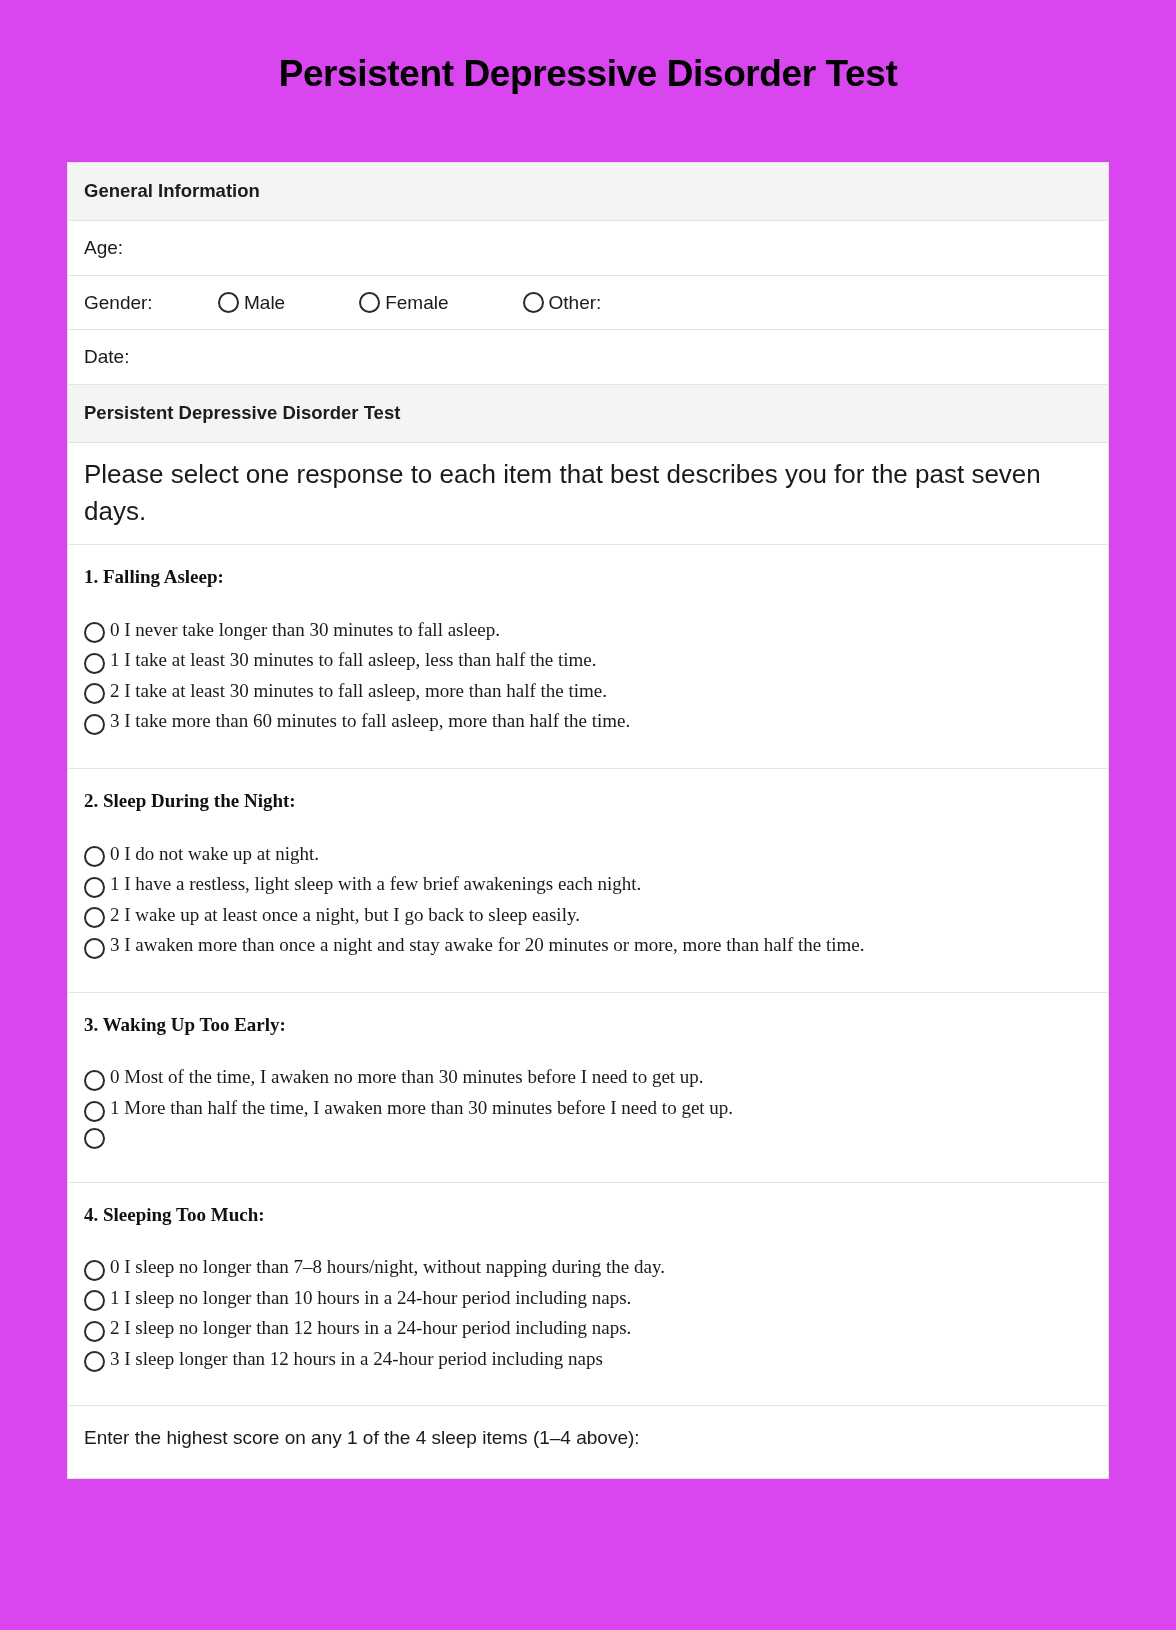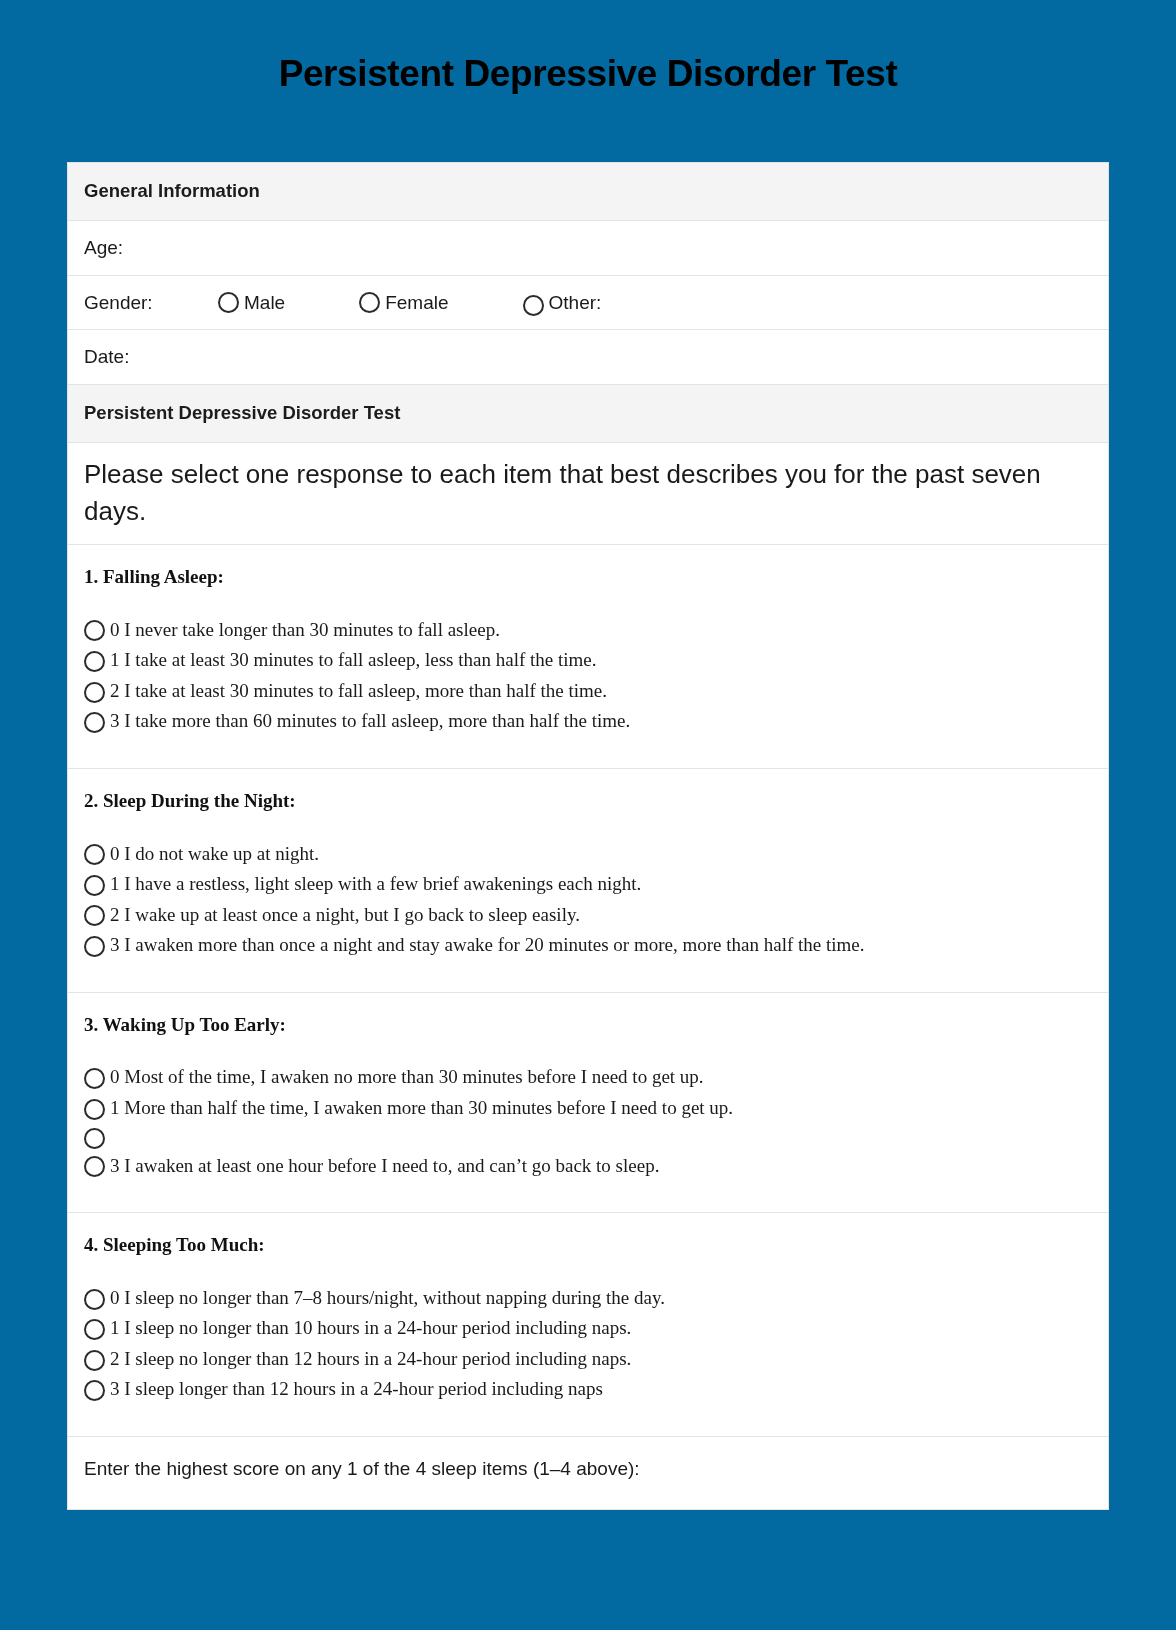--- a/index.html
+++ b/index.html
@@ -13,21 +13,21 @@
     height: 1630px;
     font-family: "Liberation Sans", sans-serif;
     color: #1a1a1a;
     -webkit-font-smoothing: antialiased;
   }
 
   .page {
     position: relative;
     width: 1176px;
     min-height: 1630px;
-    background: #0369a1;
+    background: #d946ef;
   }
 
   .doc-title {
     text-align: center;
     font-size: 37px;
     font-weight: bold;
     letter-spacing: -0.4px;
     color: #000;
     margin: 0;
     padding: 52px 0 0 0;
@@ -70,21 +70,21 @@
     font-size: 19px;
   }
   .gender-label {
     min-width: 134px;
   }
   .gender-opt {
     display: flex;
     align-items: center;
     margin-right: 74px;
   }
-  .gender-opt:last-child { margin-right: 8px; align-items: flex-end; }
+  .gender-opt:last-child { margin-right: 8px; }
   .gender-opt .opt-text { margin-left: 5px; }
 
   
   .radio {
     display: inline-block;
     width: 21px;
     height: 21px;
     min-width: 21px;
     border: 2px solid #2b2b2b;
     border-radius: 50%;
@@ -101,21 +101,21 @@
   .question-title {
     font-weight: bold;
     font-size: 19px;
     color: #111;
     margin: 0 0 26px 0;
     line-height: 1.3;
   }
   .options { }
   .option {
     display: flex;
-    align-items: center;
+    align-items: flex-end;
     margin-bottom: 3px;
     font-size: 19px;
     line-height: 1.45;
   }
   .option .radio {
     margin-top: 3px;
   }
   .option .opt-body {
     margin-left: 5px;
     padding-left: 0;
@@ -232,24 +232,20 @@
           <span class="radio"></span>
           <span class="opt-body">0 Most of the time, I awaken no more than 30 minutes before I need to get up.</span>
         </label>
         <label class="option">
           <span class="radio"></span>
           <span class="opt-body">1 More than half the time, I awaken more than 30 minutes before I need to get up.</span>
         </label>
         <label class="option">
           <span class="radio"></span>
         </label>
-        <label class="option">
-          <span class="radio"></span>
-          <span class="opt-body">3 I awaken at least one hour before I need to, and can’t go back to sleep.</span>
-        </label>
       </div>
     </div>
 
     <div class="question-block">
       <div class="question-title">4. Sleeping Too Much:</div>
       <div class="options">
         <label class="option">
           <span class="radio"></span>
           <span class="opt-body">0 I sleep no longer than 7–8 hours/night, without napping during the day.</span>
         </label>

